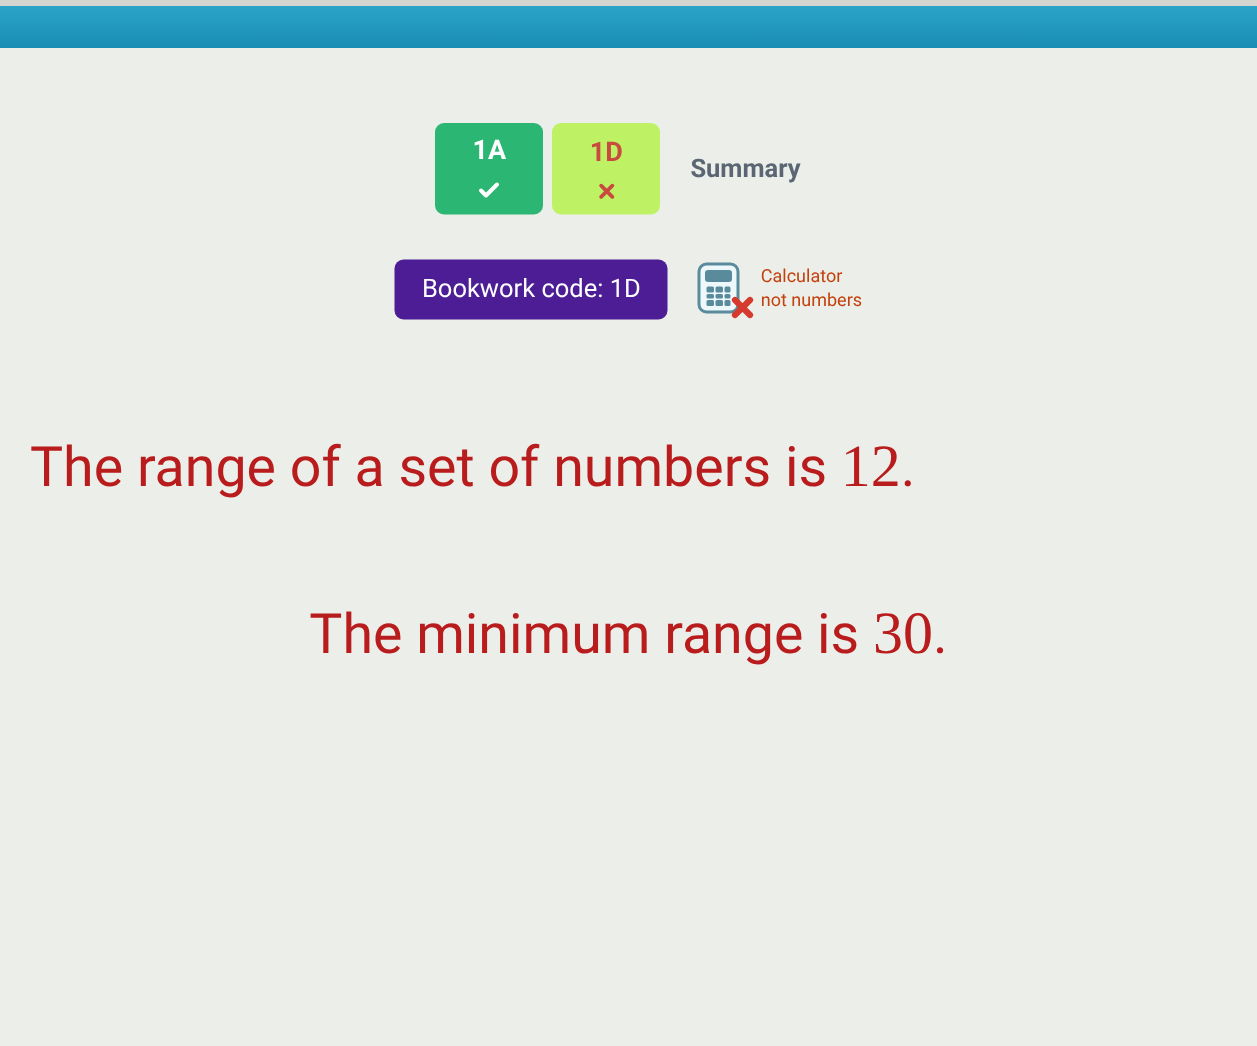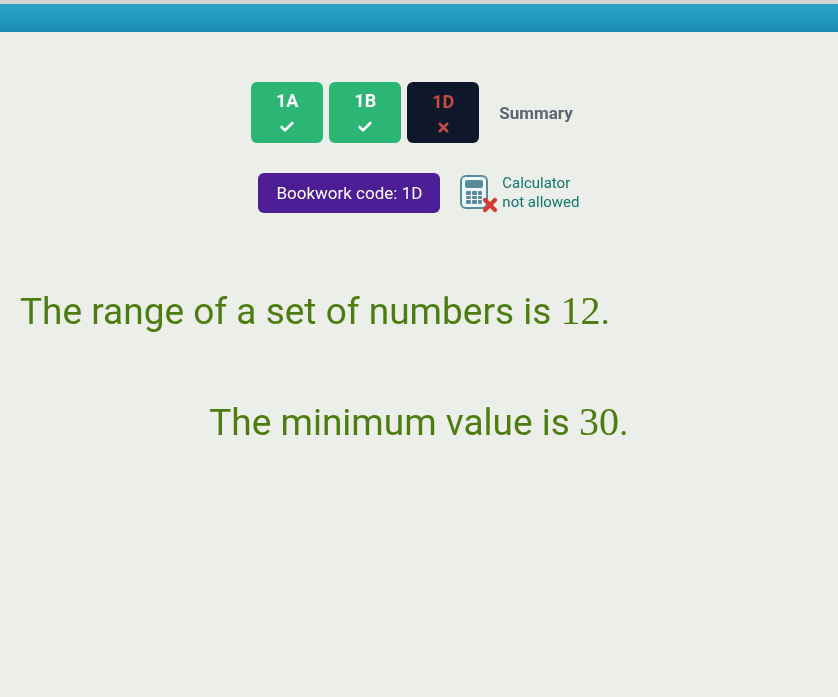--- a/index.html
+++ b/index.html
@@ -41,21 +41,21 @@
       font-size: 18px;
       cursor: pointer;
       min-width: 72px;
       flex-direction: column;
     }
     .tab-green {
       background: #2bb673;
       color: #fff;
     }
     .tab-gray {
-      background: #0f172a;
+      background: #bef264;
       color: #c94a3f;
     }
     .tab-summary {
       background: transparent;
       color: #5a6673;
       font-size: 17px;
     }
     .check-icon {
       width: 16px;
       height: 16px;
@@ -124,30 +124,30 @@
       border-radius: 1px;
     }
     .calc-x {
       position: absolute;
       bottom: -4px;
       right: -6px;
       width: 20px;
       height: 20px;
     }
     .calc-text {
-      font-size: 15px;
-      color: #0f766e;
+      font-size: 12px;
+      color: #c2410c;
       line-height: 1.3;
     }
     .question-block {
       padding: 0 18px;
     }
     .question-line {
       font-size: 37px;
-      color: #4d7c0f;
+      color: #b91c1c;
       text-align: center;
       margin-bottom: 55px;
       line-height: 1.4;
       font-weight: 400;
     }
     .question-line.first {
       text-align: left;
       padding-left: 2px;
     }
     .serif-num {
@@ -161,26 +161,20 @@
 </head>
 <body>
 
 <div class="top-bar"></div>
 
 <div class="content-area">
 
   <div class="tabs-row">
     <div class="tab tab-green">
       <span>1A</span>
-      <svg class="check-icon" viewBox="0 0 24 24" fill="none" stroke="#fff" stroke-width="4" stroke-linecap="round" stroke-linejoin="round">
-          <polyline points="20 6 9 17 4 12"></polyline>
-        </svg>
-    </div>
-    <div class="tab tab-green">
-      <span>1B</span>
       <svg class="check-icon" viewBox="0 0 24 24" fill="none" stroke="#fff" stroke-width="4" stroke-linecap="round" stroke-linejoin="round">
           <polyline points="20 6 9 17 4 12"></polyline>
         </svg>
     </div>
     <div class="tab tab-gray">
       <span>1D</span>
       <svg class="x-icon" viewBox="0 0 24 24" fill="none" stroke="#c94a3f" stroke-width="4" stroke-linecap="round">
           <line x1="18" y1="6" x2="6" y2="18"></line>
           <line x1="6" y1="6" x2="18" y2="18"></line>
         </svg>
@@ -210,27 +204,27 @@
               <div class="calc-dot"></div>
           </div>
         </div>
         <svg class="calc-x" viewBox="0 0 24 24" fill="none" stroke="#d63a2e" stroke-width="5" stroke-linecap="round">
             <line x1="18" y1="6" x2="6" y2="18"></line>
             <line x1="6" y1="6" x2="18" y2="18"></line>
           </svg>
       </div>
       <div class="calc-text">
         <div>Calculator</div>
-        <div>not allowed</div>
+        <div>not numbers</div>
       </div>
     </div>
   </div>
 
   <div class="question-block">
     <p class="question-line first">
       <span>The range of a set of numbers is </span><span class="serif-num">12</span><span>.</span>
     </p>
     <p class="question-line">
-      <span>The minimum value is </span><span class="serif-num">30</span><span>.</span>
+      <span>The minimum range is </span><span class="serif-num">30</span><span>.</span>
     </p>
   </div>
 
 </div>
 
 </body></html>

